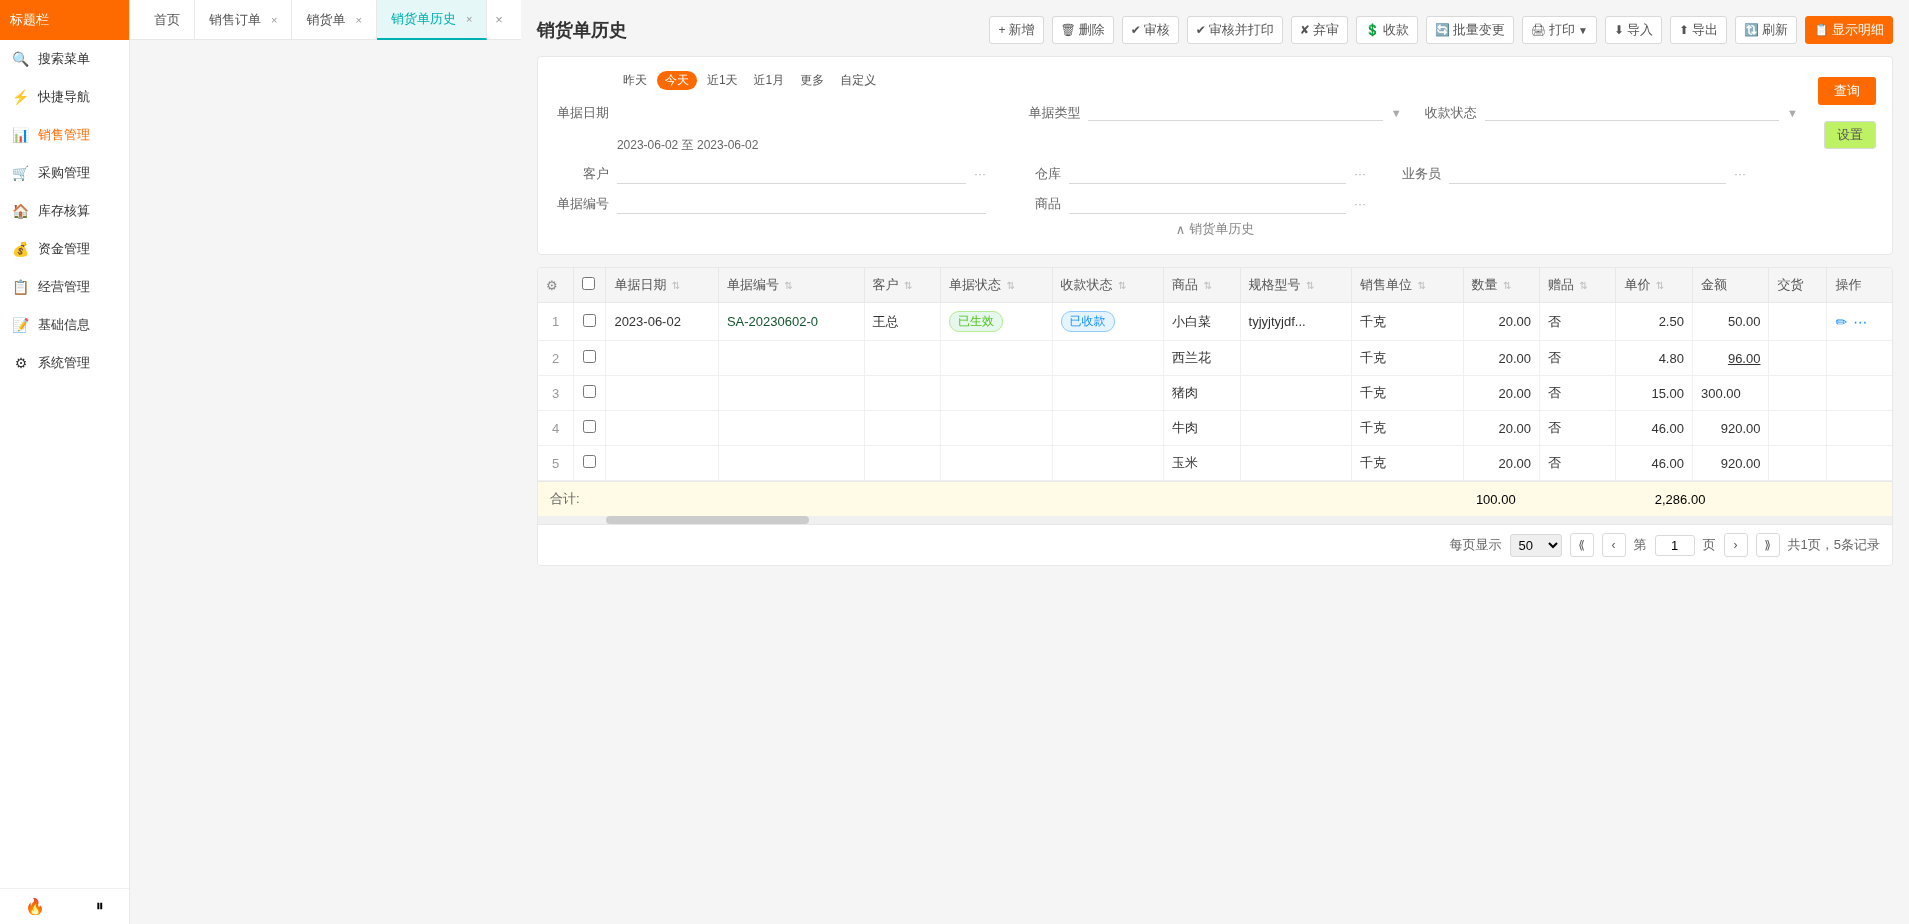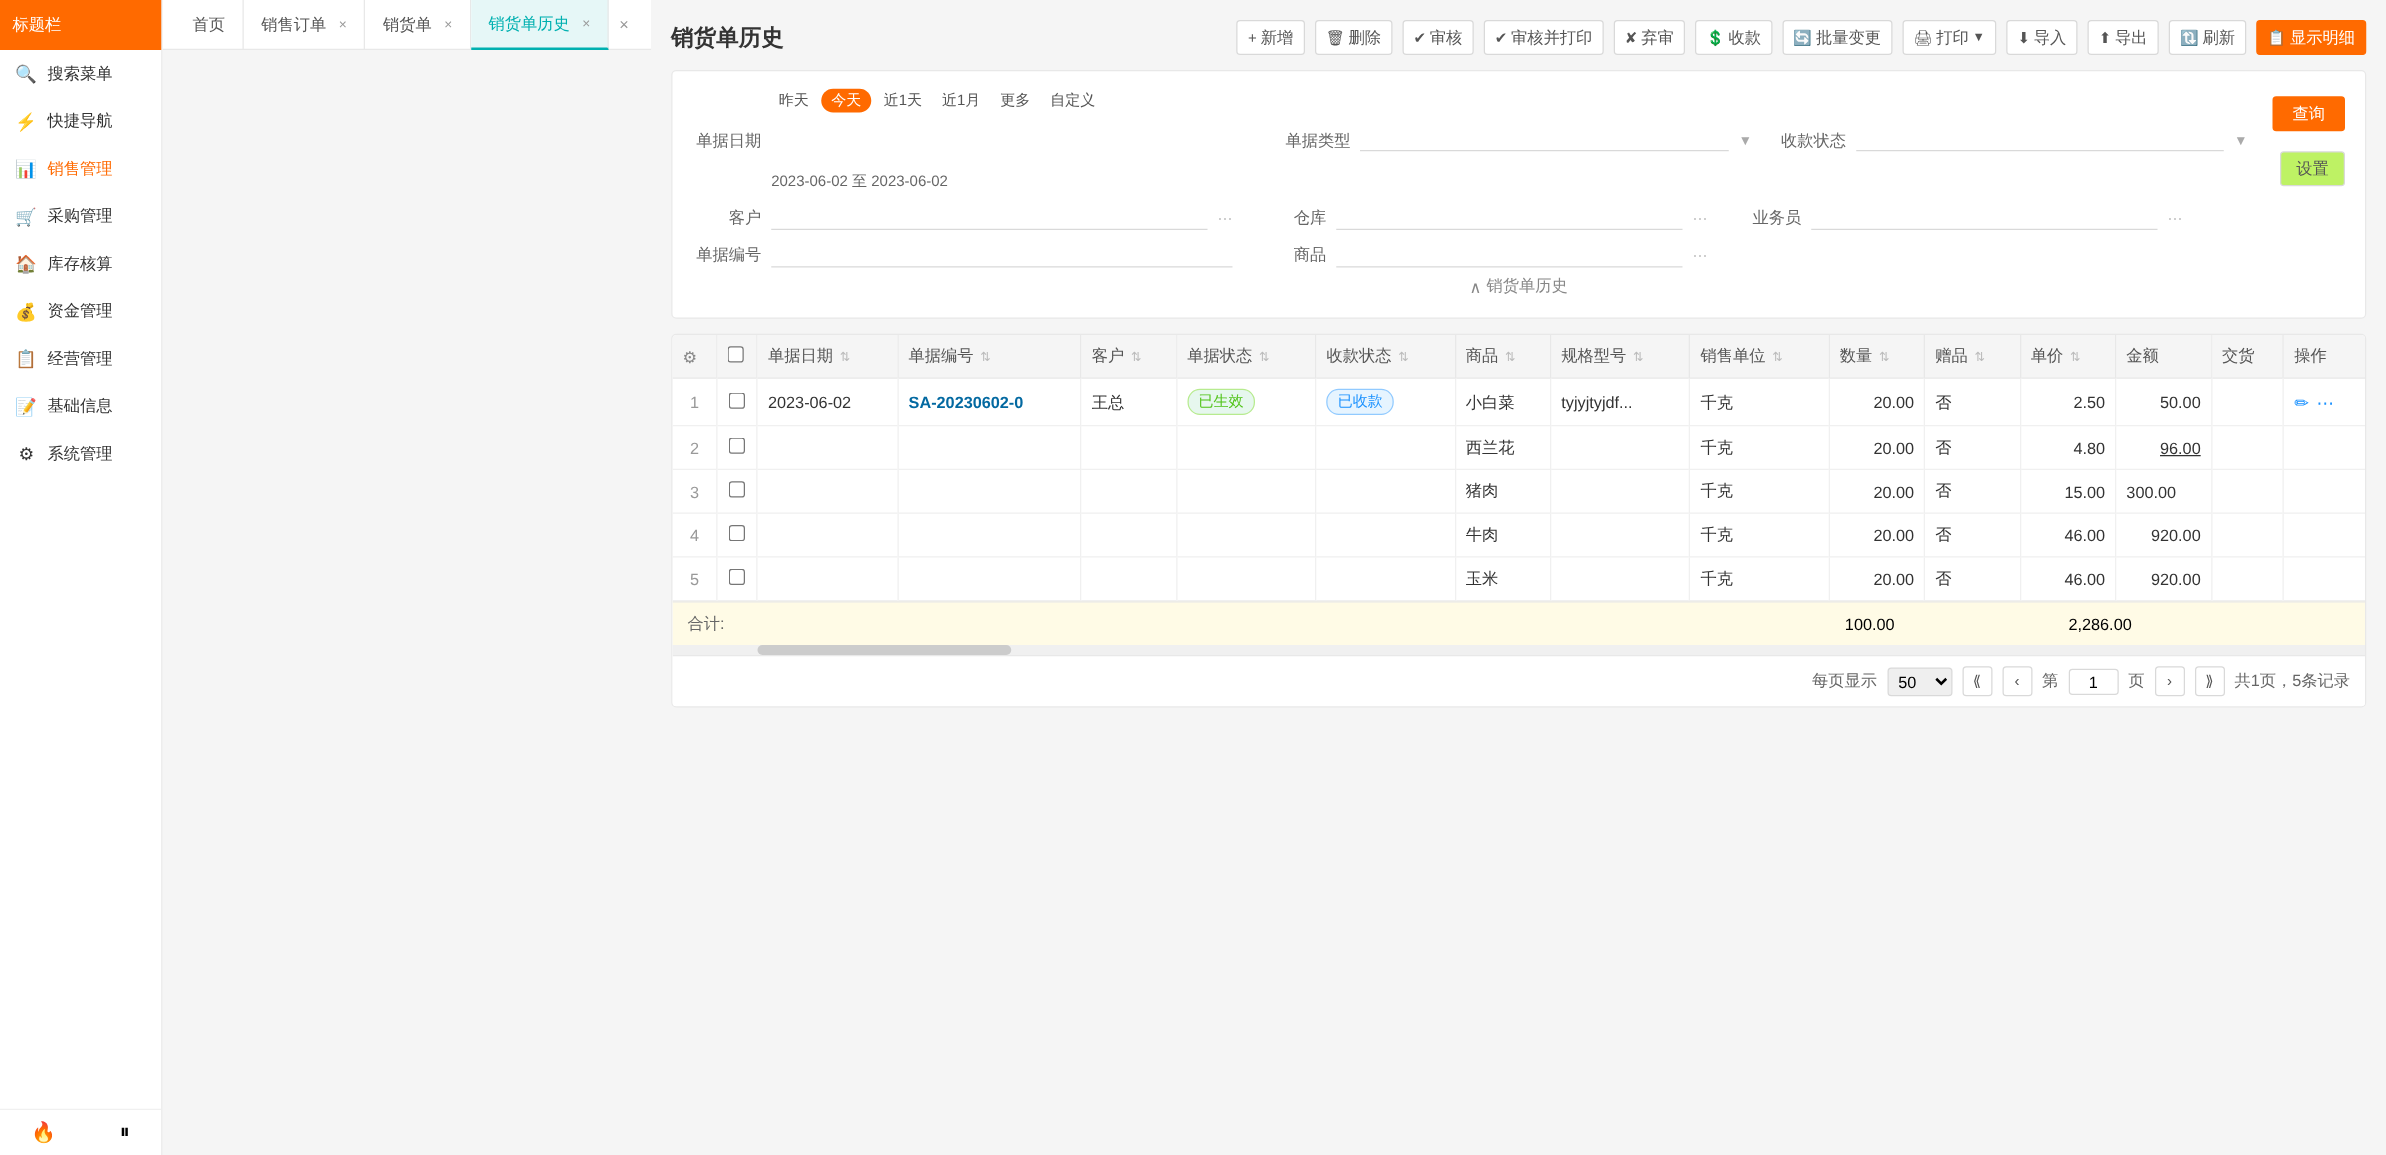--- a/index.html
+++ b/index.html
@@ -230,21 +230,21 @@
     }
     tbody td:last-child { border-right: none; }
     .badge {
       display: inline-block;
       padding: 1px 8px;
       border-radius: 10px;
       font-size: 12px;
     }
     .badge-green { background: #e6f7ee; color: #52c41a; border: 1px solid #b7eb8f; }
     .badge-blue { background: #e6f4ff; color: #1890ff; border: 1px solid #91caff; }
-    .link-text { color: #0369a1; cursor: pointer; font-weight: bold; }
+    .link-text { color: #14532d; cursor: pointer; }
     .action-icons { display: flex; gap: 6px; align-items: center; }
     .action-icon { color: #1890ff; cursor: pointer; font-size: 14px; }
 
     
     .table-footer {
       background: #fffbe6;
       border-top: 1px solid #e8e8e8;
       padding: 8px 12px;
       display: flex;
       align-items: center;

